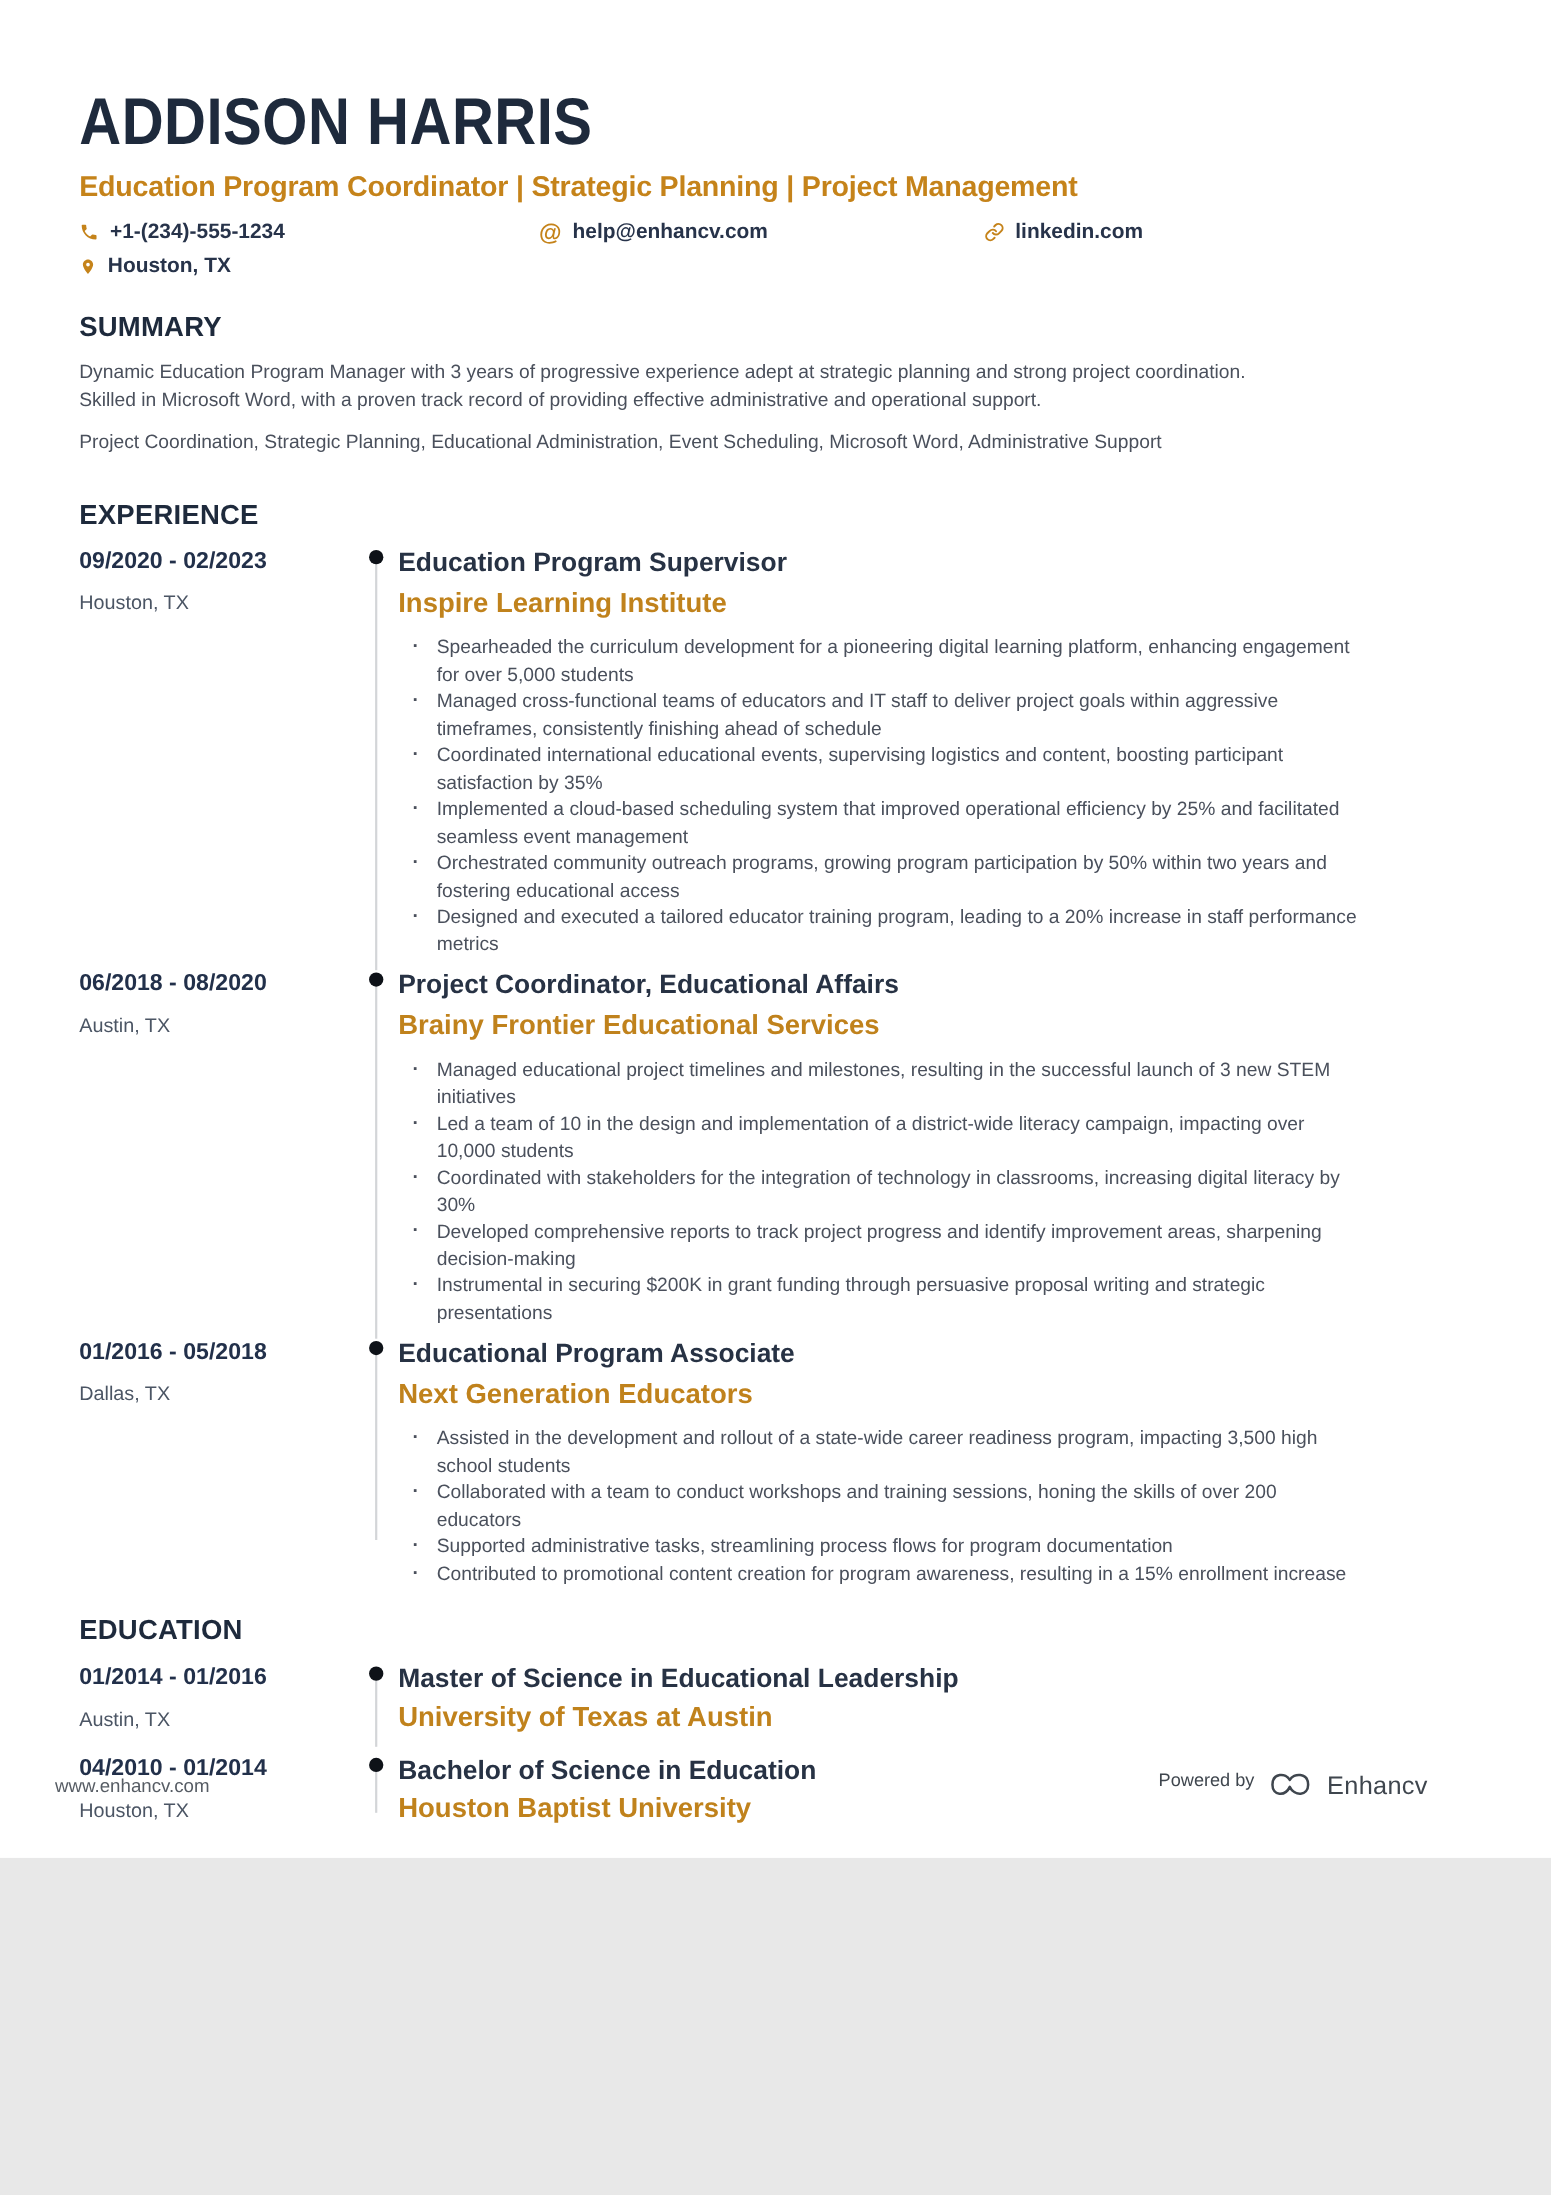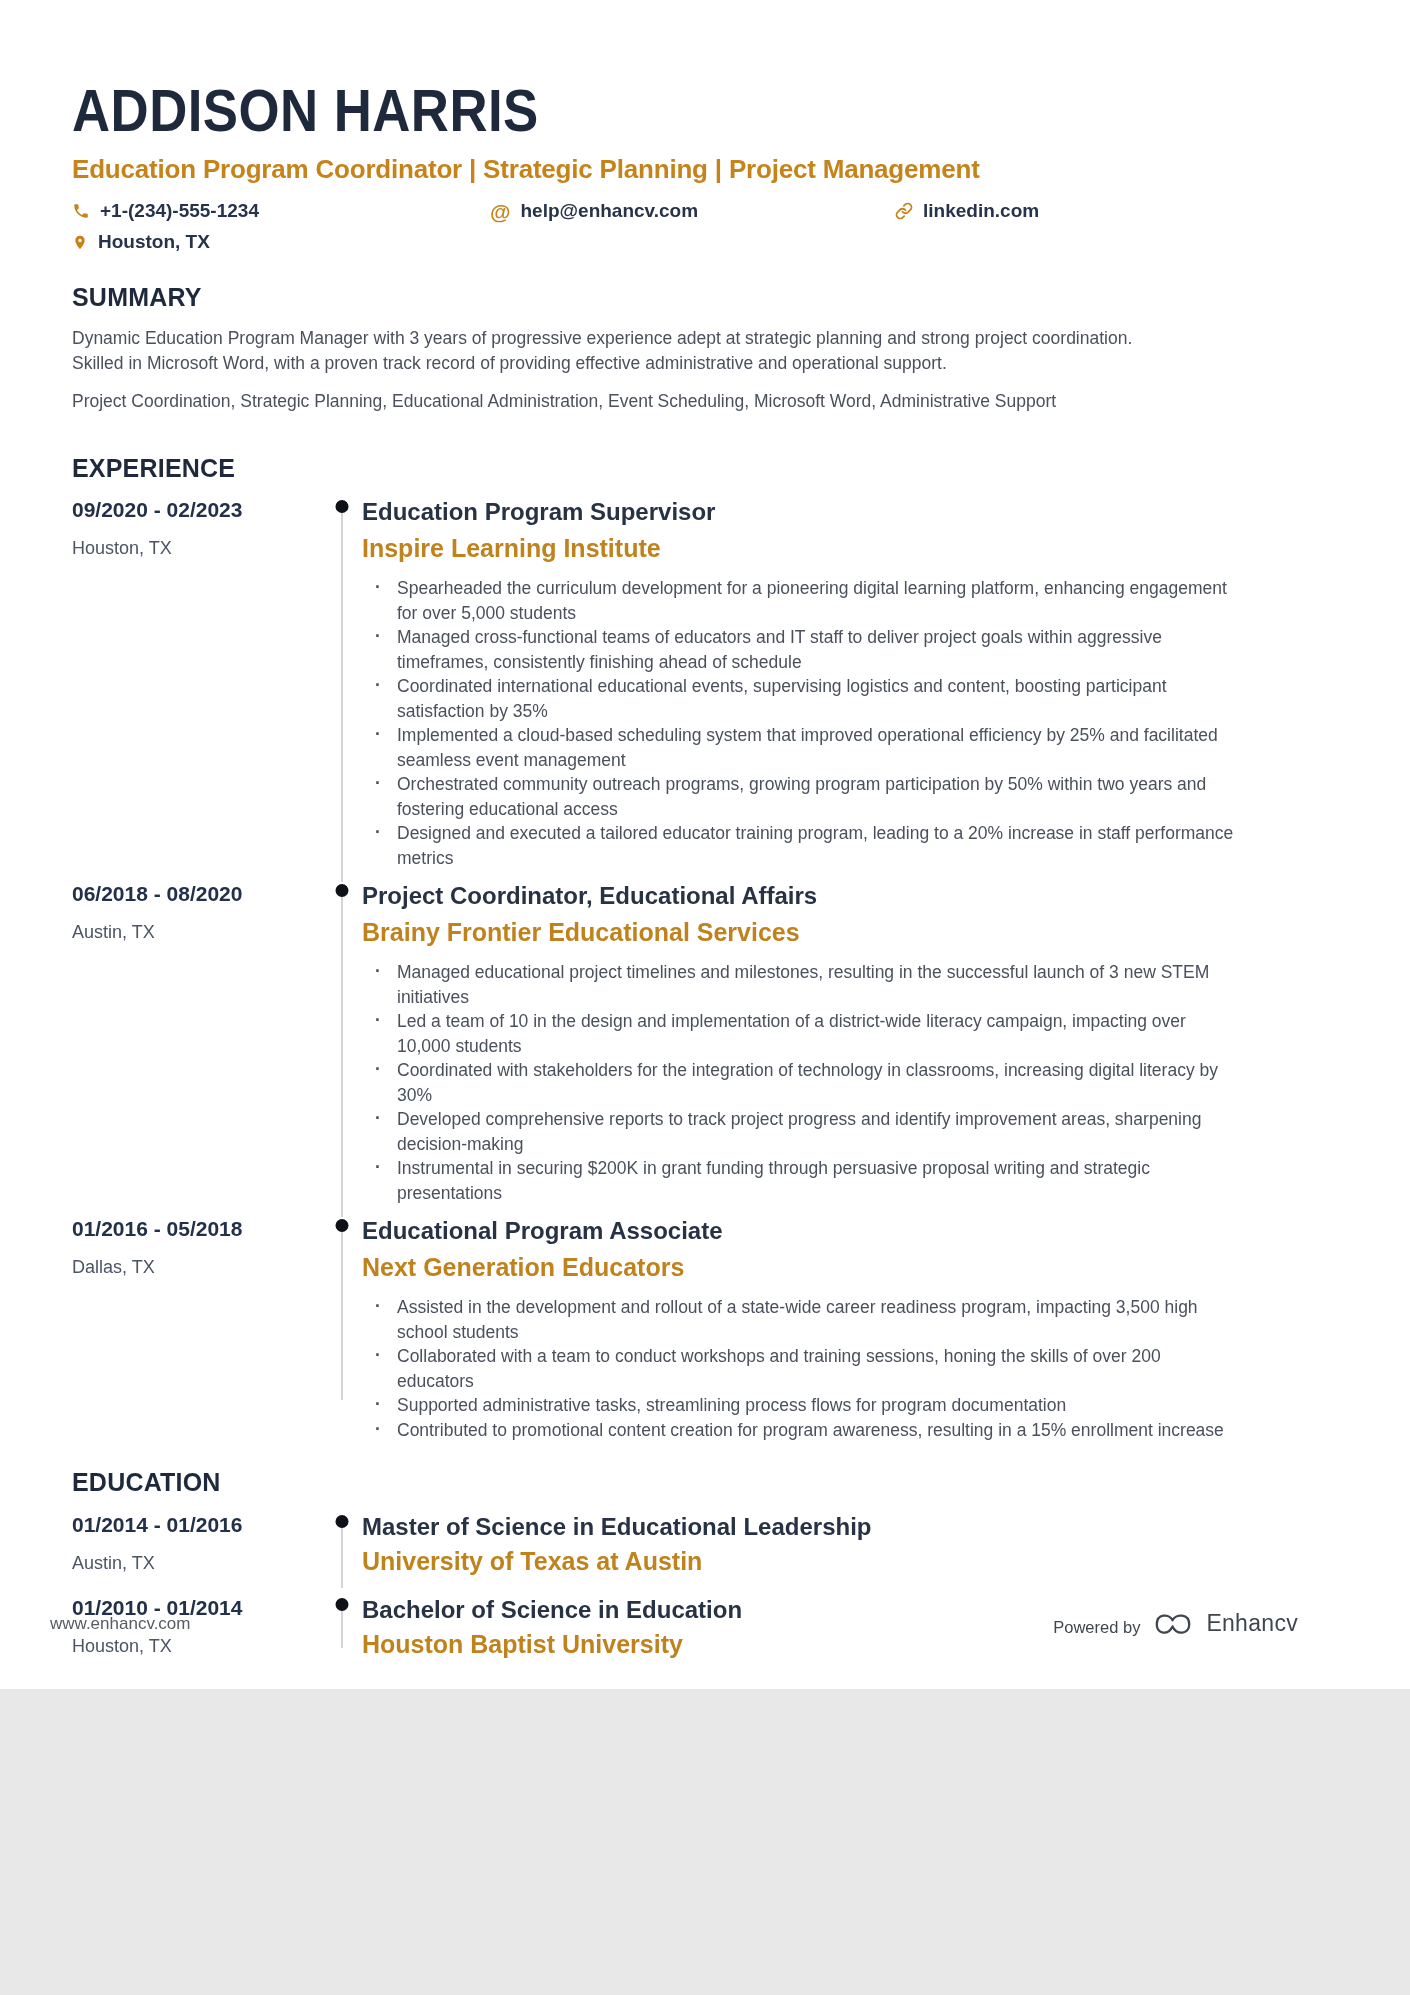--- a/index.html
+++ b/index.html
@@ -52,21 +52,21 @@
   .e-company { margin-top:9px; font-size:25px; font-weight:700; color:#c0821c; }
   .bullets { margin:13px 0 0; padding:0; list-style:none; font-size:17.5px; line-height:24.5px; color:#4a505c; max-width:880px; }
   .bullets li { position:relative; padding-left:35px; }
   .bullets li::before { content:"·"; position:absolute; left:13px; top:-1px; font-weight:700; color:#4a505c; }
   .edu .e-company { margin-top:7px; }
   .edu { margin-bottom:20px; }
 
   
   .footer { position:absolute; left:50px; right:112px; bottom:52px; display:flex; justify-content:space-between; align-items:center; }
   .f-site { font-size:17px; color:#565c64; }
-  .f-right { display:flex; align-items:flex-end; gap:12px; }
+  .f-right { display:flex; align-items:flex-start; gap:12px; }
   .f-powered { font-size:16.5px; color:#3f464e; }
   .f-logo svg { display:block; }
   .f-brand { font-size:23px; color:#3f464e; letter-spacing:.3px; }
 </style>
 </head>
 <body>
 
 <div class="sheet">
   <div class="content">
 
@@ -186,21 +186,21 @@
         </div>
         <div class="tl"></div>
         <div>
           <div class="e-title">Master of Science in Educational Leadership</div>
           <div class="e-company">University of Texas at Austin</div>
         </div>
       </div>
 
       <div class="entry edu">
         <div>
-          <div class="e-dates">01/2010 - 01/2014</div>
+          <div class="e-dates">04/2010 - 01/2014</div>
           <div class="e-loc">Houston, TX</div>
         </div>
         <div class="tl tl-stub"></div>
         <div>
           <div class="e-title">Bachelor of Science in Education</div>
           <div class="e-company">Houston Baptist University</div>
         </div>
       </div>
     </div>
 

